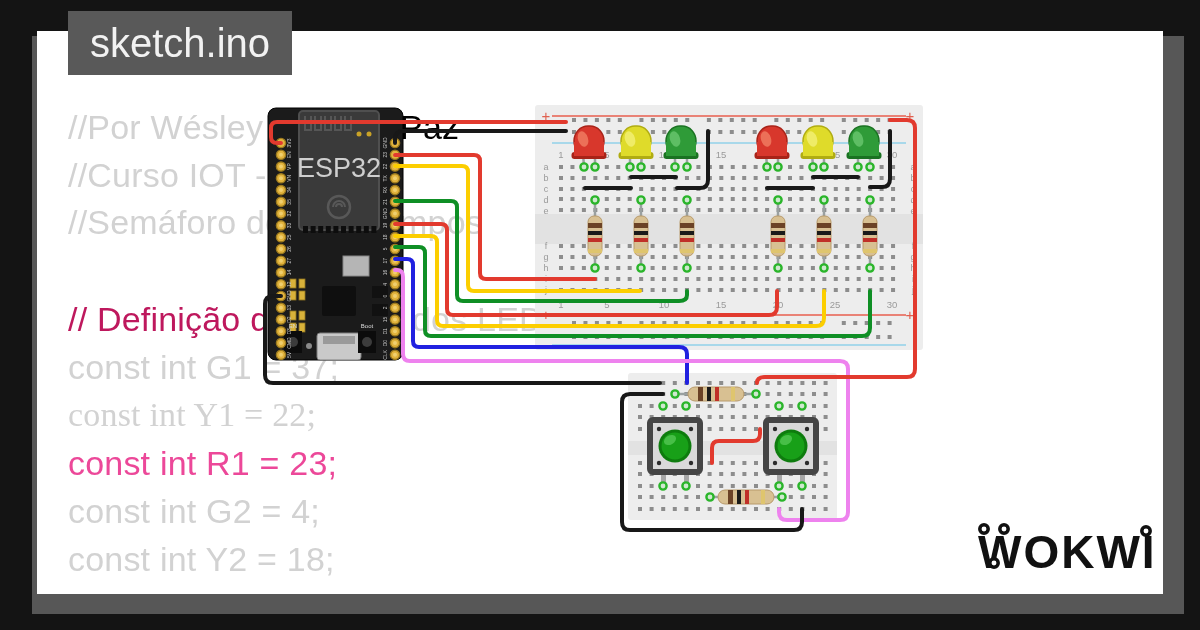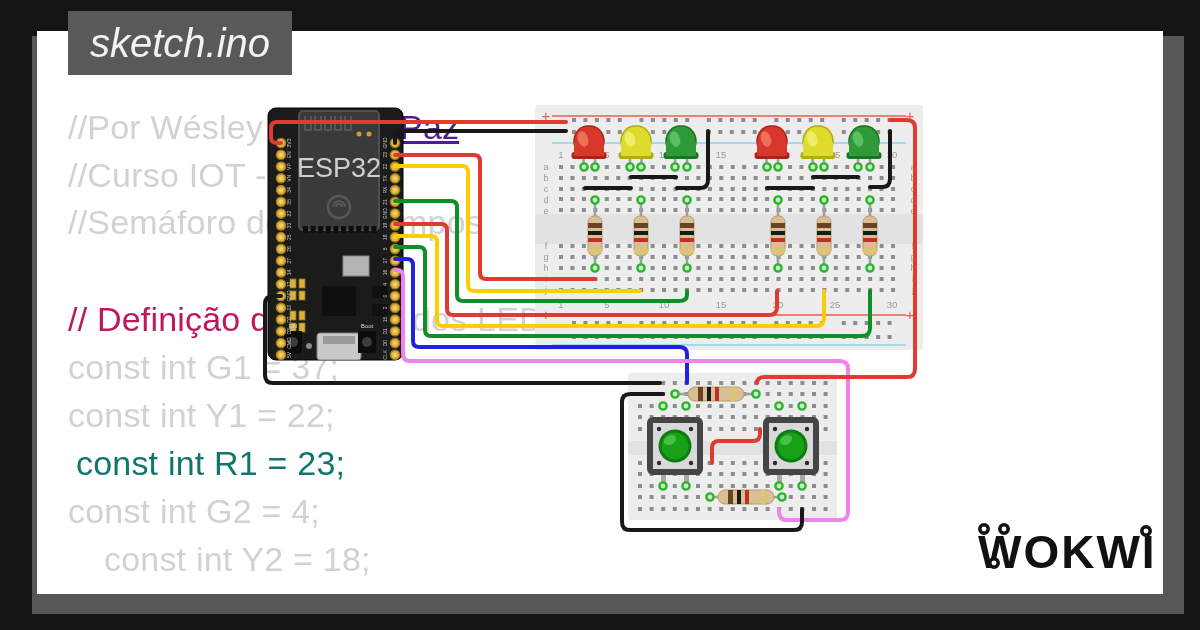--- a/index.html
+++ b/index.html
@@ -3,41 +3,41 @@
 <meta charset="utf-8">
 <style>
   html,body{margin:0;padding:0;}
   body{width:1200px;height:630px;position:relative;overflow:hidden;
        background:#141414;font-family:"Liberation Sans",sans-serif;}
   #shadow{position:absolute;left:32px;top:36px;width:1152px;height:578px;background:#575757;}
   #card{position:absolute;left:37px;top:31px;width:1126px;height:563px;background:#ffffff;overflow:hidden;}
   .code-line{position:absolute;color:#d2d2d2;font-size:34px;white-space:pre;letter-spacing:0.2px;}
   #circuit{position:absolute;left:0;top:0;width:1200px;height:630px;}
   #titlebar{position:absolute;left:68px;top:11px;height:64px;background:#595959;color:#f2f2f2;
-            font-size:40px;line-height:64px;padding:0 22px;font-style:italic;}
+            font-size:40px;line-height:64px;padding:0 22px;}
   text{font-family:"Liberation Sans",sans-serif;}
 </style>
 </head>
 <body>
 
 <div id="shadow"></div>
 <div id="card">
   <div id="code-layer">
       <div class="code-line" style="left: 31px; top: 77px; color: rgb(210, 210, 210);">//Por Wésley Li</div>
-      <div class="code-line" style="left: 363px; top: 77px; color: #4c1d95; text-decoration: underline;">Paz</div>
+      <div class="code-line" style="left: 363px; top: 77px; color: #000000;">Paz</div>
       <div class="code-line" style="left: 31px; top: 125px; color: rgb(210, 210, 210);">//Curso IOT - C</div>
       <div class="code-line" style="left: 31px; top: 172px; color: rgb(210, 210, 210);">//Semáforo de</div>
       <div class="code-line" style="left: 362px; top: 172px; color: rgb(210, 210, 210);">mpos</div>
       <div class="code-line" style="left: 31px; top: 269px; color: #be185d;">// Definição d</div>
       <div class="code-line" style="left: 375px; top: 269px; color: rgb(210, 210, 210);">dos LEDs</div>
       <div class="code-line" style="left: 31px; top: 317px; color: rgb(210, 210, 210);">const int G1 = 37;</div>
-      <div class="code-line" style="left: 31px; top: 365px; color: rgb(210, 210, 210);">const int Y1 = 22;</div>
-      <div class="code-line" style="left: 31px; top: 413px; color: #0f766e; margin-left: 8px;">const int R1 = 23;</div>
+      <div class="code-line" style="left: 31px; top: 365px; color: rgb(210, 210, 210); font-family: Liberation Serif, serif;">const int Y1 = 22;</div>
+      <div class="code-line" style="left: 31px; top: 413px; color: #ec4899;">const int R1 = 23;</div>
       <div class="code-line" style="left: 31px; top: 461px; color: rgb(210, 210, 210);">const int G2 = 4;</div>
-      <div class="code-line" style="left: 31px; top: 509px; color: rgb(210, 210, 210); margin-left: 36px;">const int Y2 = 18;</div>
+      <div class="code-line" style="left: 31px; top: 509px; color: rgb(210, 210, 210);">const int Y2 = 18;</div>
       <div class="code-line" style="left: 31px; top: 557px; color: rgb(210, 210, 210);">const int R2 = 19;</div>
     </div>
 </div>
 
 <svg id="circuit" viewBox="0 0 1200 630">
     <g>
       <rect x="535" y="105" width="388" height="245" rx="3" fill="#ededed"></rect>
       <rect x="535" y="214" width="388" height="30" fill="#e2e2e2"></rect>
       <line x1="552" y1="116" x2="906" y2="116" stroke="#e98276" stroke-width="2"></line>
       <line x1="552" y1="143" x2="906" y2="143" stroke="#a8d8ea" stroke-width="2"></line>

